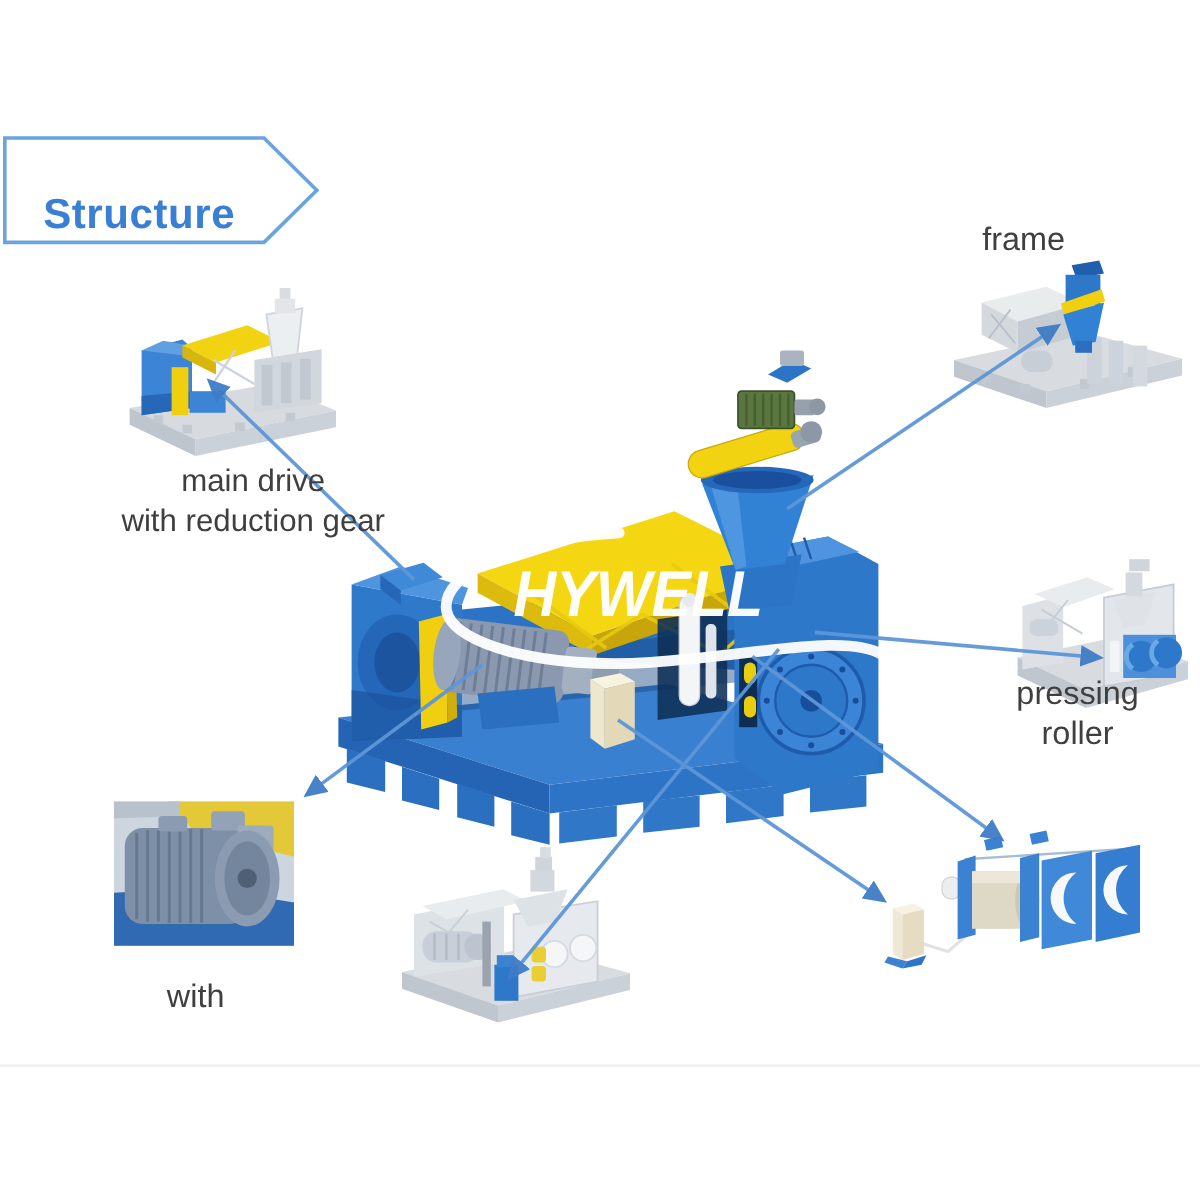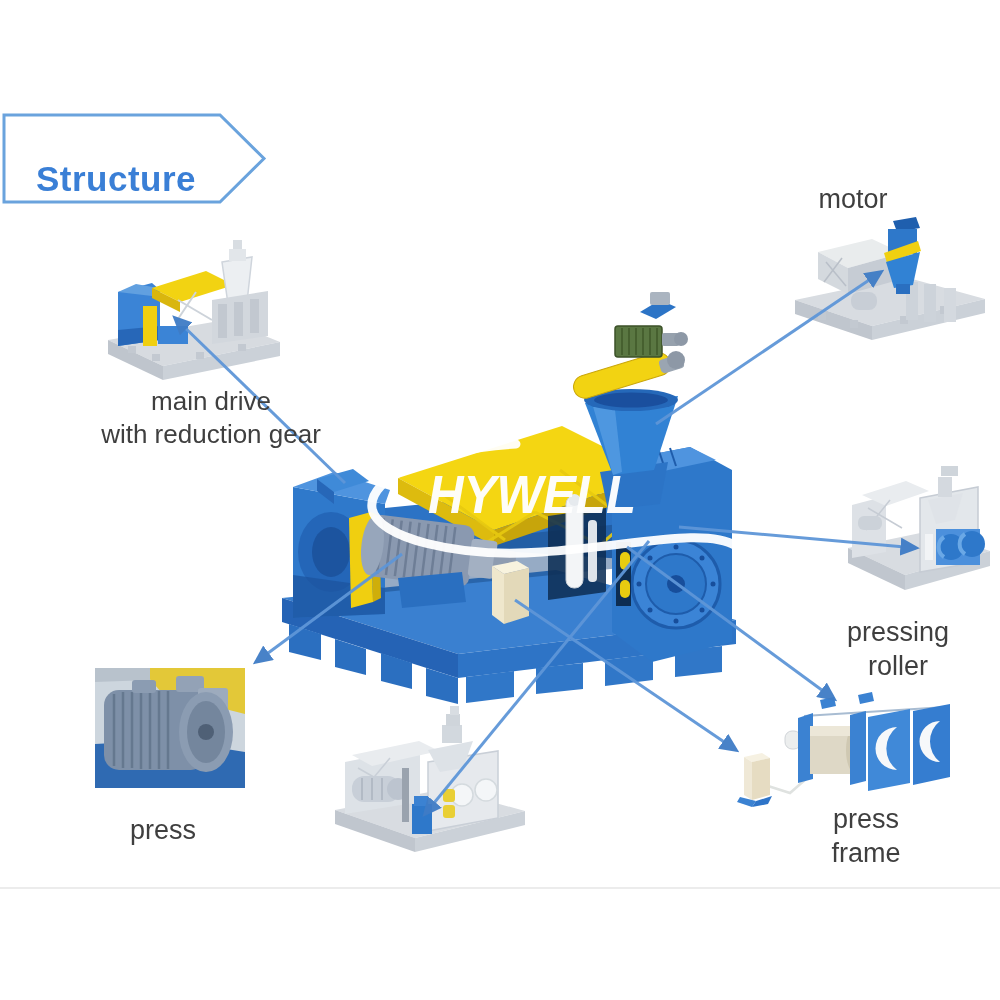--- a/index.html
+++ b/index.html
@@ -312,22 +312,21 @@
     <path d="M649,541 L425,814" marker-end="url(#ah)"></path>
     <path d="M402,554 L256,662" marker-end="url(#ah)"></path>
   </g>
 </svg>
 
 <div class="banner-label" style="left:116px;top:159px;">Structure</div>
 
 <div class="label two-line" style="left:167px;top:417px;margin-left:44px;">main drive
 with reduction gear</div>
 
-<div class="label" style="left:853px;top:200px;">motor</div>
-
-<div class="label" style="left:898px;top:650px;">pressing roller</div>
-
-<div class="label" style="left:866px;top:837px;">press frame</div>
-
-
-<div class="label" style="left:163px;top:831px;">press</div>
+<div class="label" style="left:853px;top:200px;">frame</div>
+
+<div class="label" style="left:898px;top:595px;">pressing roller</div>
+
+
+
+<div class="label" style="left:163px;top:831px;">with</div>
 
 </div>
 
 </body></html>

